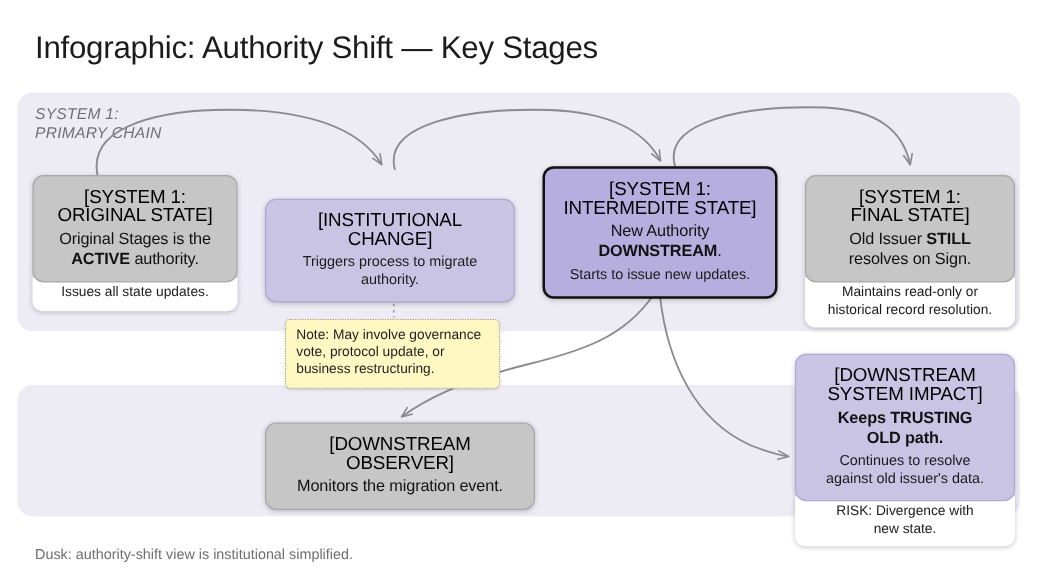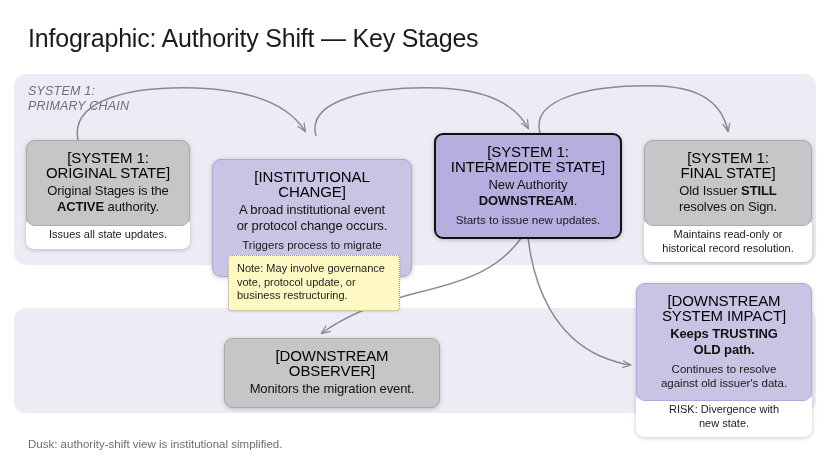--- a/index.html
+++ b/index.html
@@ -138,21 +138,21 @@
     margin-top: -4px;
     position: relative;
     z-index: -1;
   }
 
   
   #node-original   { left: 26px;  top: 140px; width: 164px; }
   #node-change     { left: 212px; top: 136px; width: 200px; margin-top: 23px; }
   #node-intermed   { left: 434px; top: 133px; width: 188px; }
   #node-final      { left: 644px; top: 140px; width: 168px; }
-  #node-observer   { left: 224px; top: 338px; width: 216px; }
+  #node-observer   { left: 212px; top: 338px; width: 216px; }
   #node-impact     { left: 636px; top: 283px; width: 176px; }
 
   
   #note-callout {
     position: absolute;
     left: 228px;
     top: 255px;
     width: 172px;
     box-sizing: border-box;
     background: #fef9c3;
@@ -216,22 +216,20 @@
 ORIGINAL STATE]</div>
       <div class="node-main"><span>Original Stages is the
 </span><b>ACTIVE</b><span> authority.</span></div>
     </div>
     <div class="node-footer">Issues all state updates.</div>
   </div>
 
   <div class="node node-lavender" id="node-change">
     <div class="node-body">
       <div class="node-title">[INSTITUTIONAL CHANGE]</div>
-      <div class="node-main">A broad institutional event
-or protocol change occurs.</div>
       <div class="node-sub">Triggers process to migrate
 authority.</div>
     </div>
   </div>
 
   <div class="node node-highlight" id="node-intermed">
     <div class="node-body">
       <div class="node-title">[SYSTEM 1:
 INTERMEDITE STATE]</div>
       <div class="node-main"><span>New Authority

